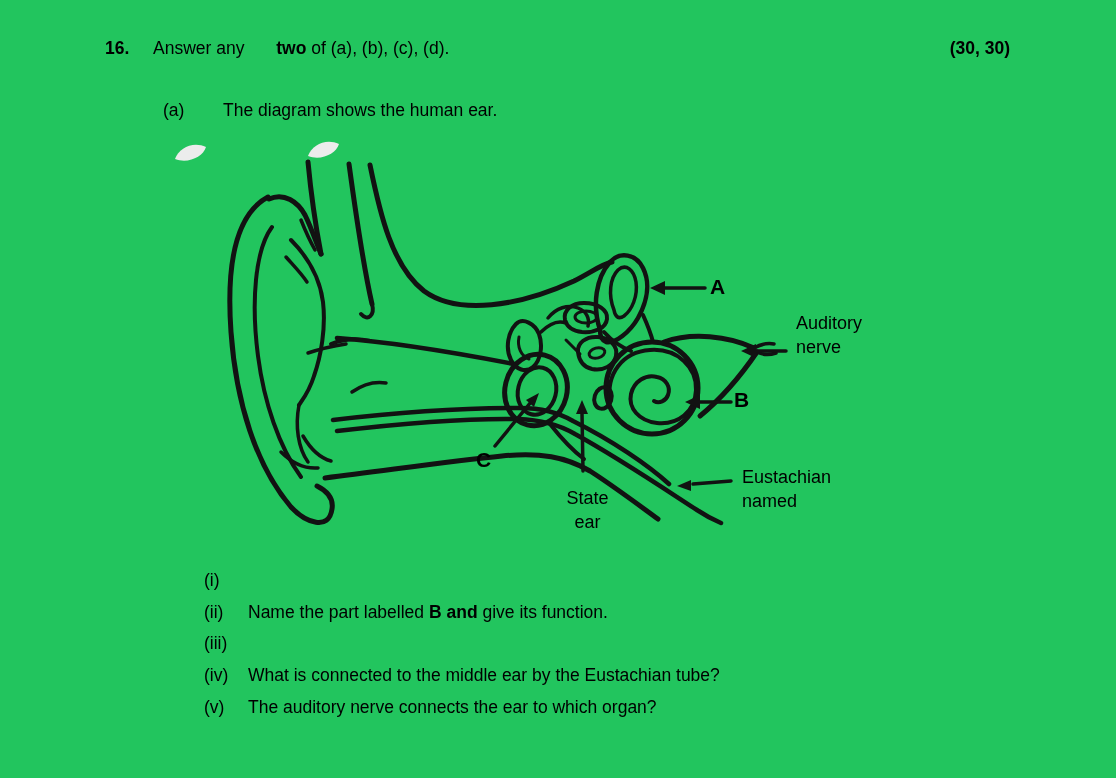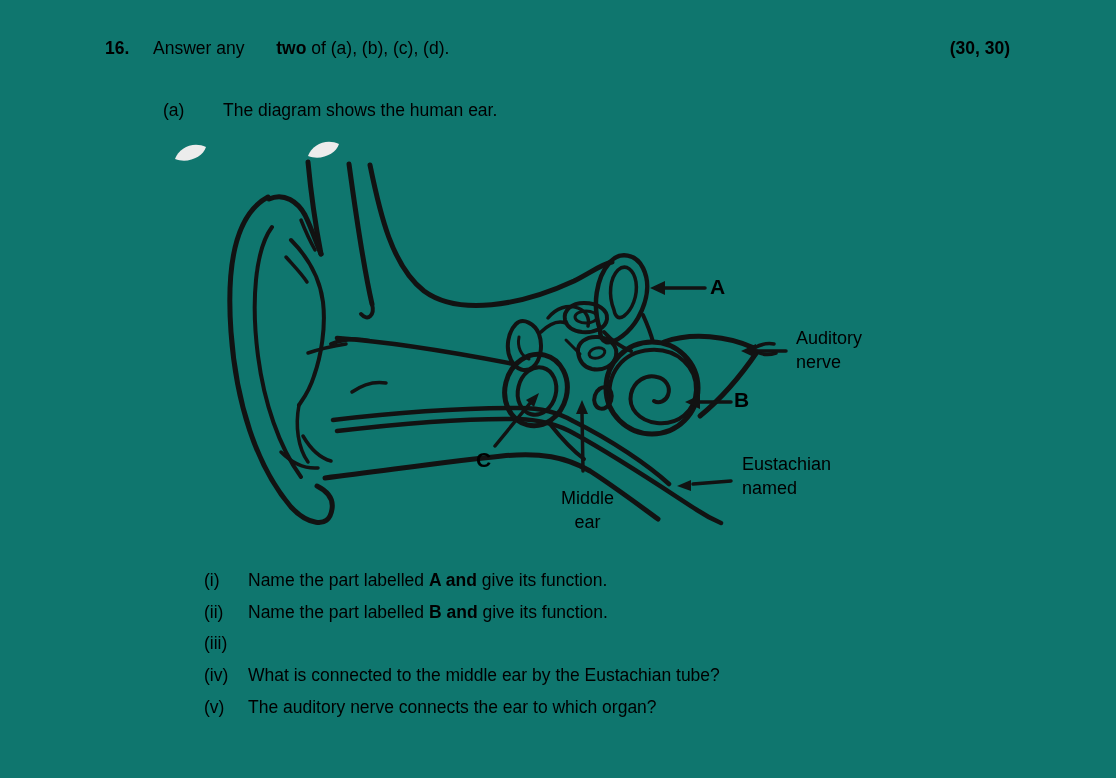--- a/index.html
+++ b/index.html
@@ -1,19 +1,19 @@
 <!DOCTYPE html>
 <html><head>
 <meta charset="utf-8">
 <style>
   html,body{margin:0;padding:0;background:#fff;}
   .page{
     position:relative;
     width:1116px;height:778px;
-    background:#0f766e;
+    background:#22c55e;
     font-family:"Liberation Sans", sans-serif;
     color:#000;
     overflow:hidden;
   }
   .abs{position:absolute;}
   .q-header{position:absolute;top:38px;left:0;width:100%;height:24px;font-size:17.5px;}
   .qnum{position:absolute;left:105px;font-weight:700;}
   .qprompt{position:absolute;left:153px;white-space:nowrap;}
   .qprompt b{font-weight:700;margin-left:27px;}
   .marks{position:absolute;right:106px;font-weight:700;}
@@ -148,39 +148,38 @@
         <path d="M 731,481 L 693,484"></path>
         <polygon points="677,486 691,491 691,480" fill="#121212" stroke="none"></polygon>
       </g>
     </g>
   </svg>
 
   <div class="dletter abs" style="left:710px;top:276px;">A</div>
   <div class="dletter abs" style="left:734px;top:389px;">B</div>
   <div class="dletter abs" style="left:476px;top:449px;">C</div>
 
-  <div class="dlabel abs" style="left:796px;top:327px;">
+  <div class="dlabel abs" style="left:796px;top:312px;">
     <div>Auditory</div>
     <div>nerve</div>
   </div>
 
-  <div class="dlabel abs" style="left:742px;top:453px;">
+  <div class="dlabel abs" style="left:742px;top:466px;">
     <div>Eustachian</div>
     <div>named</div>
   </div>
 
   <div class="dlabel abs mid-label">
-    <div>Middle</div>
+    <div>State</div>
     <div>ear</div>
   </div>
 
   <div class="q-list">
     <div class="q-row">
       <span class="num">(i)</span>
-      <span class="txt"><span>Name the part labelled </span><b>A and</b><span> give its function.</span><b></b><span></span></span>
     </div>
     <div class="q-row">
       <span class="num">(ii)</span>
       <span class="txt"><span>Name the part labelled </span><b>B and</b><span> give its function.</span><b></b><span></span></span>
     </div>
     <div class="q-row">
       <span class="num">(iii)</span>
     </div>
     <div class="q-row">
       <span class="num">(iv)</span>

